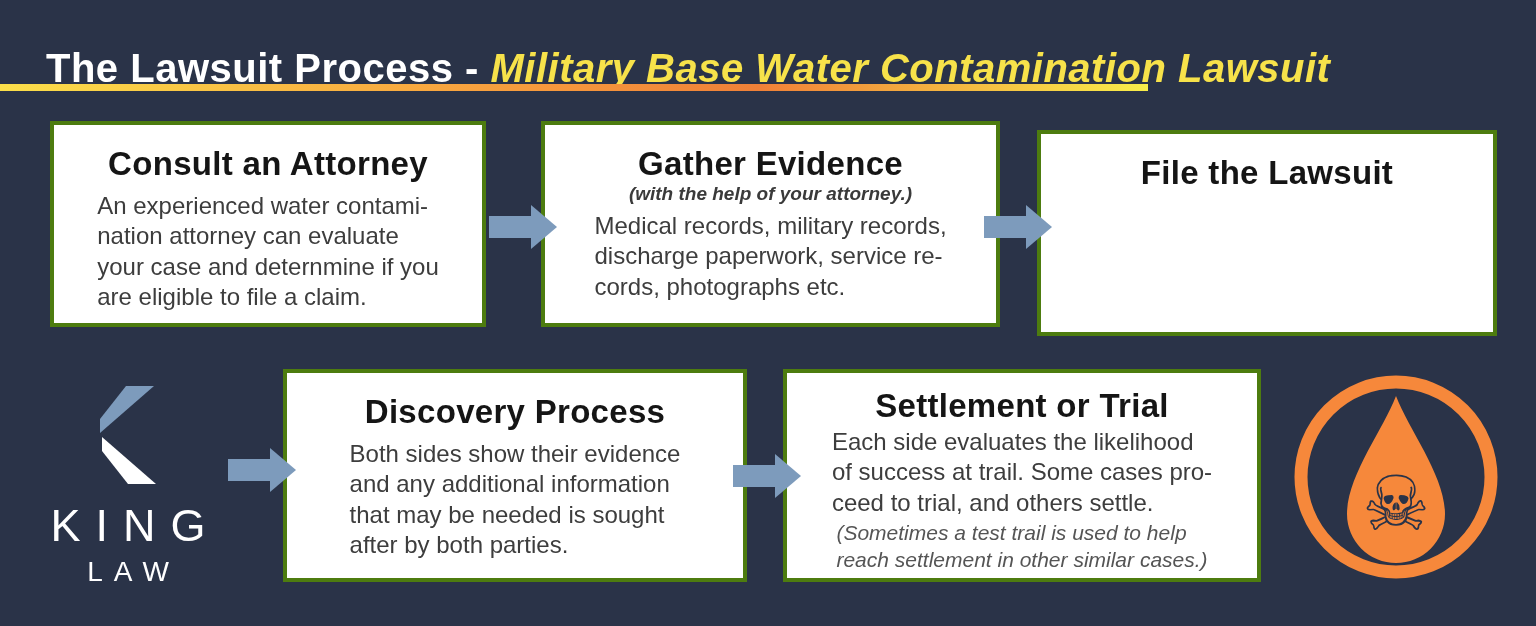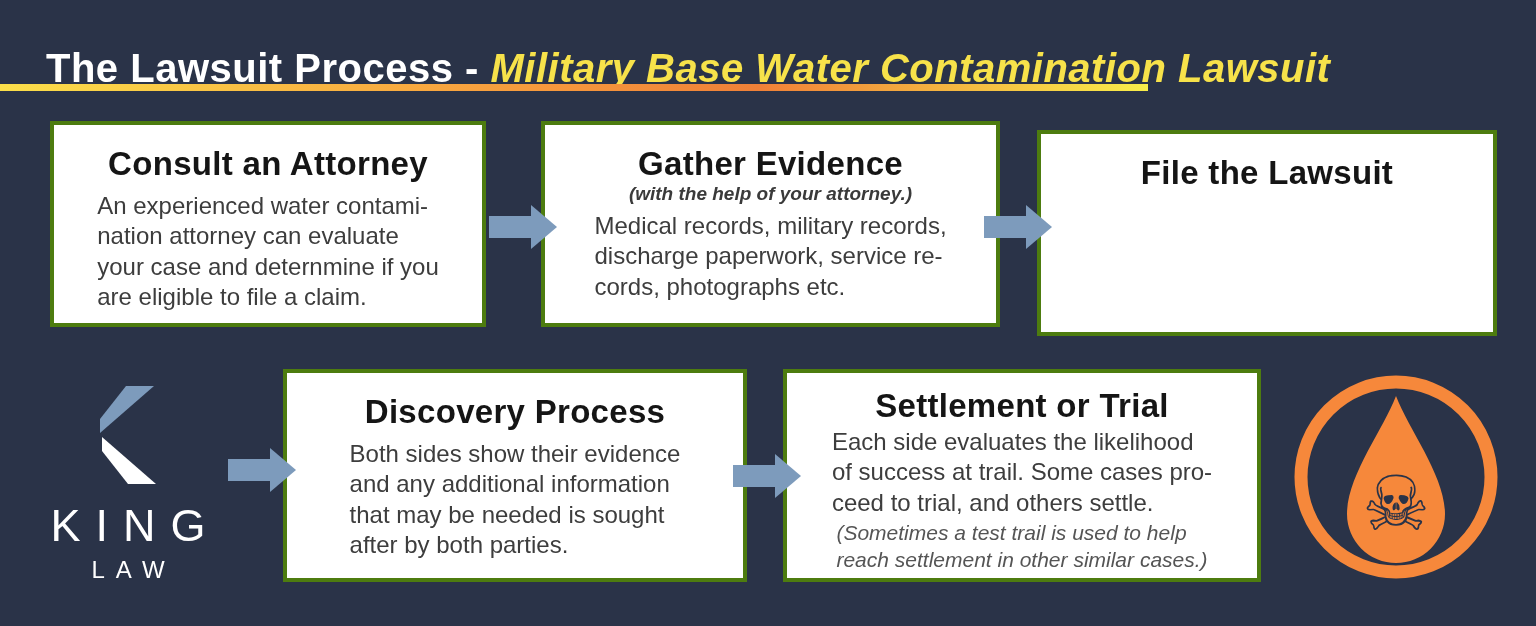--- a/index.html
+++ b/index.html
@@ -72,21 +72,21 @@
   .logo-chevron{display:block;margin:0 auto;}
   .logo-wordmark{
     margin-top:14px;
     font-size:45px;font-weight:normal;
     letter-spacing:15px;
     text-align:center;
   }
   .logo-wordmark span{margin-right:-15px;}
   .logo-subtext{
     margin-top:4px;
-    font-size:24px;letter-spacing:11px;
+    font-size:28px;letter-spacing:11px;
   }
   .logo-subtext span{margin-right:-11px;}
   
   .poison{
     position:absolute;left:1291px;top:372px;width:210px;height:210px;
   }
   .poison .skull{
     position:absolute;left:0;right:0;top:94px;
     text-align:center;
     font-family:"DejaVu Sans", sans-serif;

